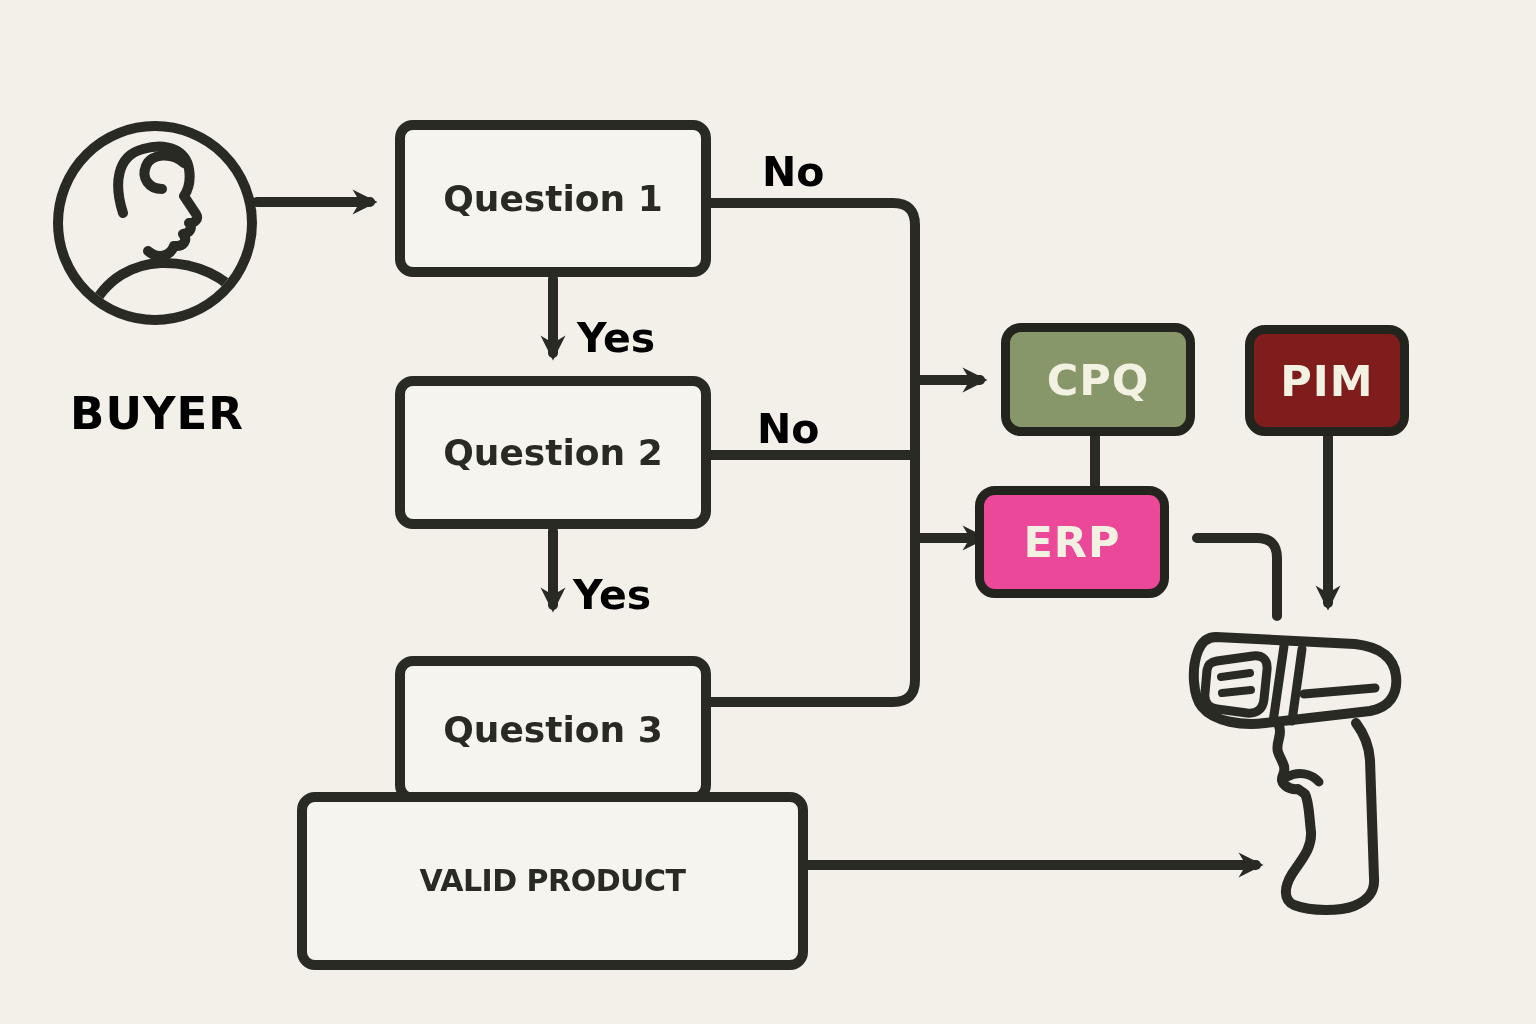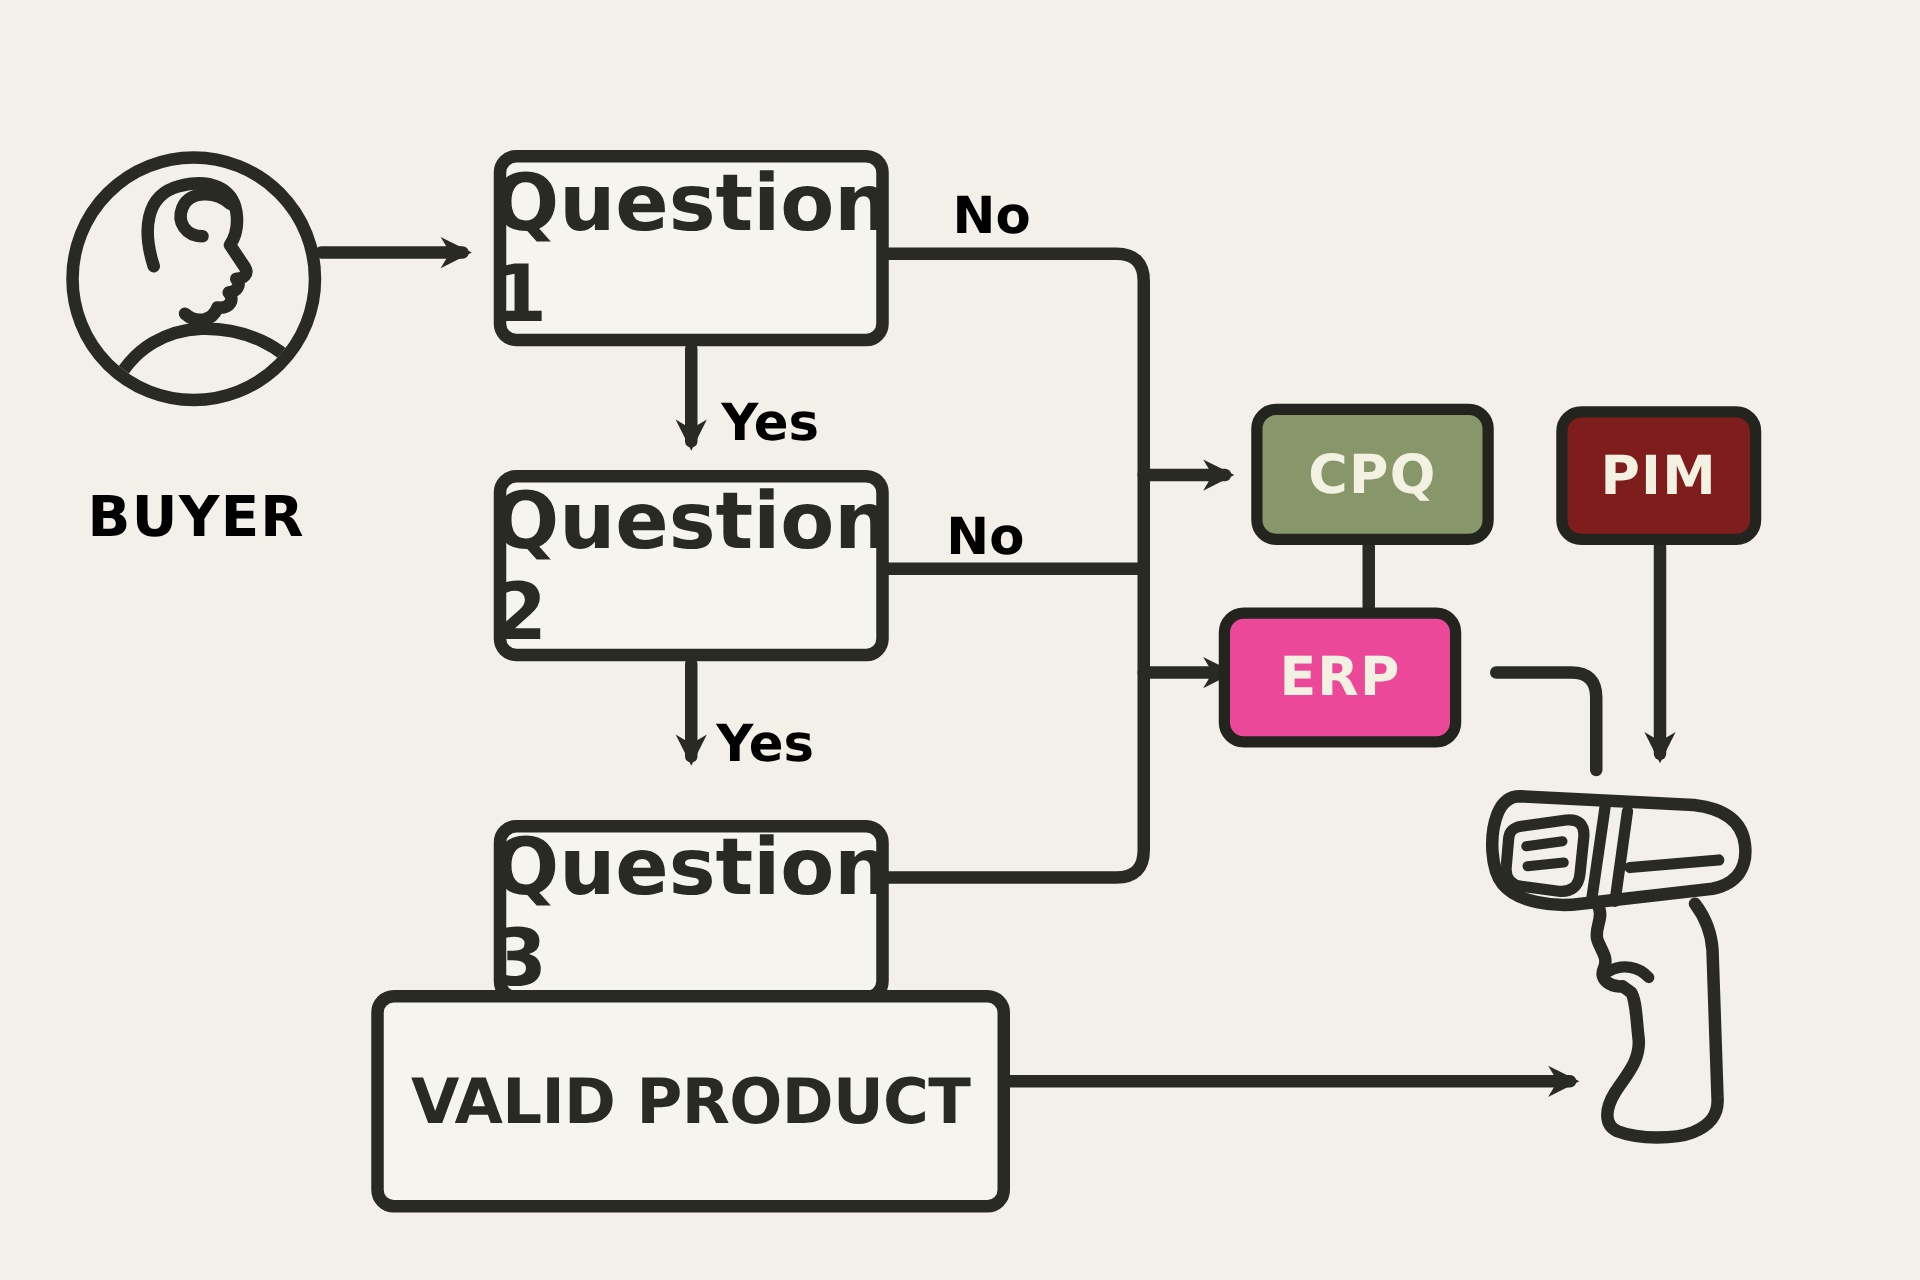--- a/index.html
+++ b/index.html
@@ -12,21 +12,21 @@
   }
   .layer { position:absolute; left:0; top:0; width:1536px; height:1024px; }
   .ink { stroke:#2a2a25; fill:none; stroke-width:10; stroke-linecap:round; stroke-linejoin:round; }
   .box {
     position:absolute; box-sizing:border-box;
     background:#f6f4ee;
     border:10px solid #2a2a25; border-radius:18px;
     display:flex; align-items:center; justify-content:center;
     font-weight:bold; color:#2a2a25;
   }
-  .qbox { left:395px; width:316px; font-size:63px; }
+  .qbox { left:395px; width:316px; font-size:36px; }
   .sysbox {
     position:absolute; box-sizing:border-box;
     border:9px solid #23241e; border-radius:20px;
     display:flex; align-items:center; justify-content:center;
     font-weight:bold; color:#f3f1e1; font-size:43px; letter-spacing:1px;
   }
   .lbl { position:absolute; font-weight:bold; color:#000000; font-size:41px; white-space:nowrap; }
   .valid-text { text-align:center; line-height:1.14; letter-spacing:-0.5px; }
   .valid-text span { display:block; }
 </style>
@@ -118,21 +118,21 @@
   </div>
 
   <div class="box qbox" style="top:376px; height:153px;">
     <span>Question 2</span>
   </div>
 
   <div class="box qbox" style="top:656px; height:147px;">
     <span>Question 3</span>
   </div>
 
-  <div class="box" style="left:297px; top:792px; width:511px; height:178px; font-size:50px;">
+  <div class="box" style="left:297px; top:792px; width:511px; height:178px; font-size:30px;">
     <div class="valid-text">
       <span>VALID PRODUCT</span>
     </div>
   </div>
 
   <div class="sysbox" style="left: 1001px; top: 323px; width: 194px; height: 113px; background-color: rgb(135, 151, 106);">
     <span>CPQ</span>
   </div>
 
   <div class="sysbox" style="left: 975px; top: 486px; width: 194px; height: 112px; background-color: #ec4899;">

